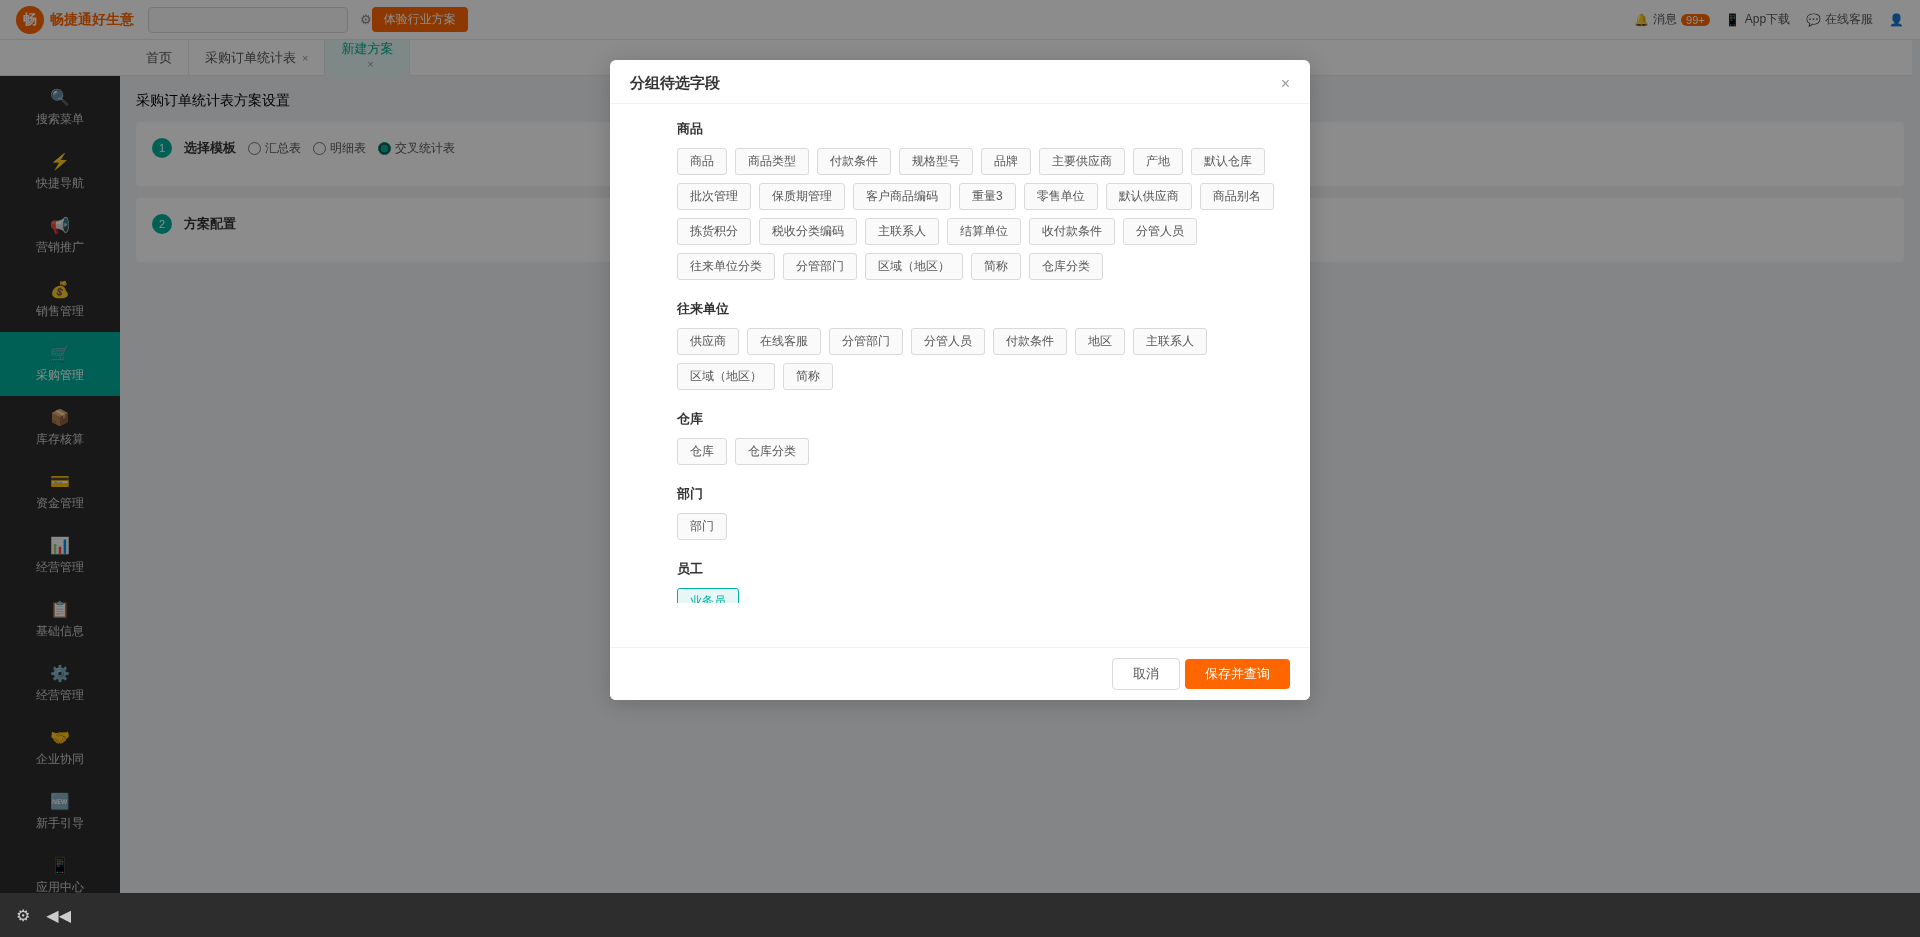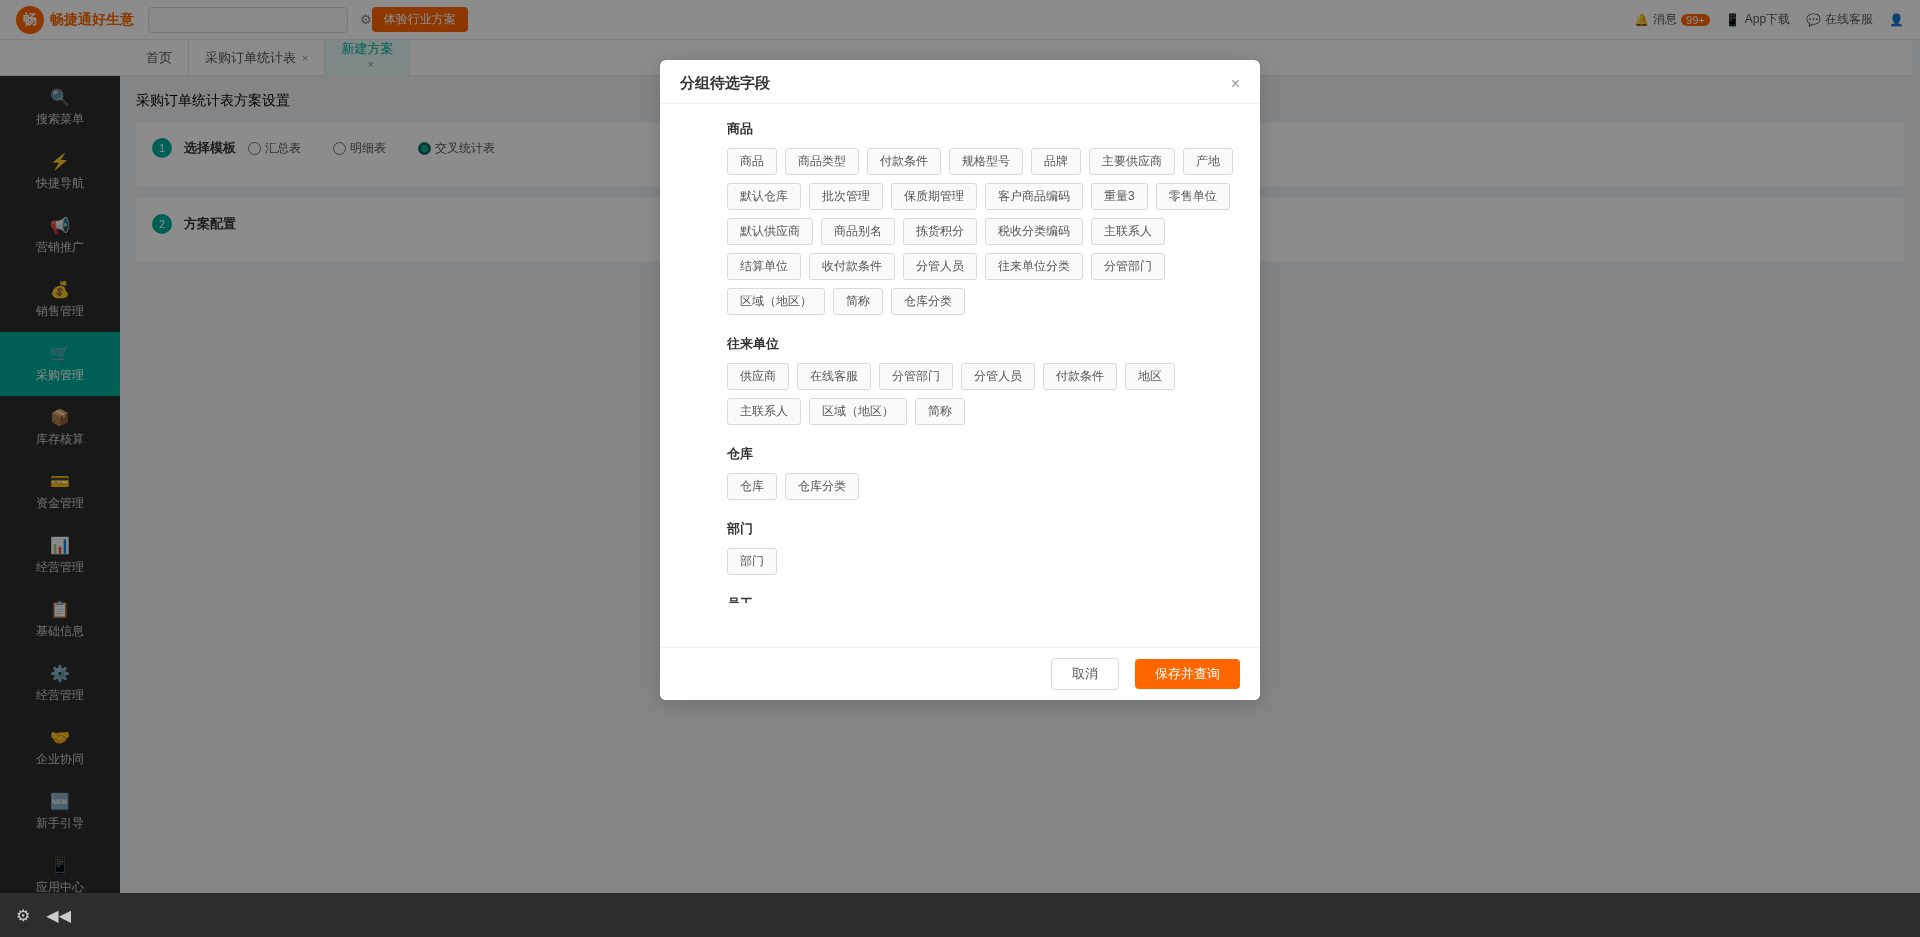--- a/index.html
+++ b/index.html
@@ -77,54 +77,54 @@
       min-height: calc(100vh - 76px);
       background: #f0f2f5;
     }
     .page-title { font-size: 14px; color: #000000; margin-bottom: 12px; }
     .section-card { background: #fff; border-radius: 4px; padding: 16px; margin-bottom: 12px; }
 
     
     .step-row { display: flex; align-items: center; gap: 12px; margin-bottom: 12px; }
     .step-badge { background: #00b09b; color: #fff; border-radius: 50%; width: 20px; height: 20px; display: flex; align-items: center; justify-content: center; font-size: 11px; flex-shrink: 0; }
     .step-label { font-weight: bold; color: #333; font-size: 13px; }
-    .radio-group { display: flex; gap: 32px; align-items: center; }
+    .radio-group { display: flex; gap: 12px; align-items: center; }
     .radio-item { display: flex; align-items: center; gap: 4px; cursor: pointer; color: #555; font-size: 12px; }
     .radio-item input[type=radio] { accent-color: #00b09b; }
 
     
     .modal-backdrop {
       position: fixed; top: 0; left: 0; right: 0; bottom: 0;
       background: rgba(0,0,0,0.45);
       z-index: 200;
       display: flex; align-items: flex-start; justify-content: center;
       padding-top: 60px;
     }
 
     
     .modal {
       background: #fff;
       border-radius: 6px;
-      width: 600px;
+      width: 700px;
       max-height: 640px;
       display: flex; flex-direction: column;
       box-shadow: 0 4px 24px rgba(0,0,0,0.18);
       overflow: hidden;
     }
     .modal-header {
       display: flex; align-items: center; justify-content: space-between;
       padding: 14px 20px 10px 20px;
       border-bottom: 1px solid #f0f0f0;
       flex-shrink: 0;
     }
     .modal-title { font-size: 15px; font-weight: bold; color: #333; }
     .modal-close { cursor: pointer; color: #999; font-size: 16px; }
     .modal-body { flex: 1; overflow-y: auto; padding: 16px 20px; margin-left: 47px; }
     .modal-footer {
-      display: flex; align-items: center; justify-content: flex-end; gap: 16px;
+      display: flex; align-items: center; justify-content: flex-end; gap: 5px;
       padding: 10px 20px; border-top: 1px solid #f0f0f0; flex-shrink: 0;
       background: #fff;
       margin-top: 44px;
     }
 
     
     .field-section { margin-bottom: 20px; }
     .field-section-title { font-size: 13px; color: #333; font-weight: bold; margin-bottom: 10px; }
     .field-tags { display: flex; flex-wrap: wrap; gap: 8px; }
     .field-tag {

